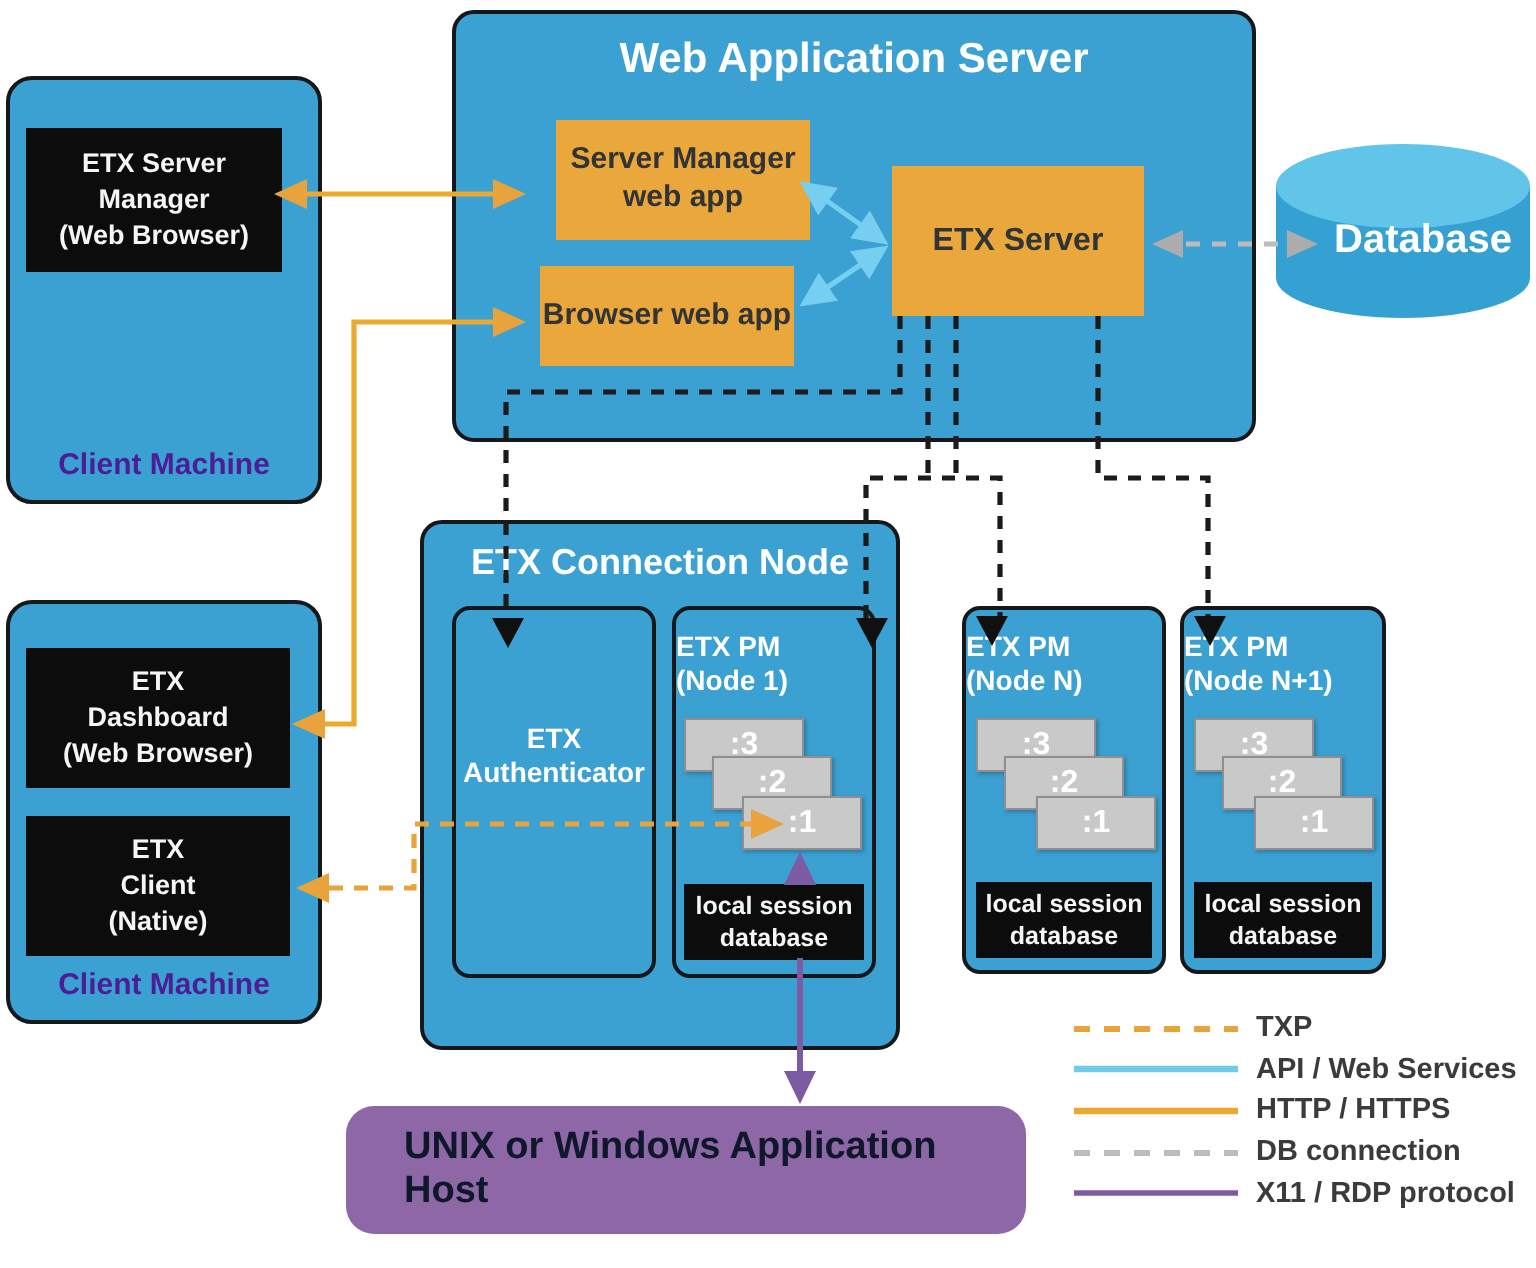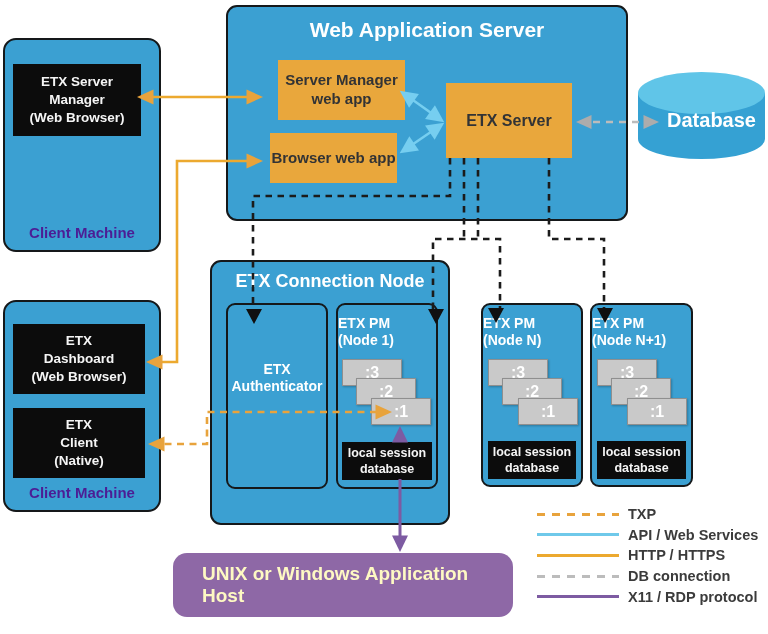--- a/index.html
+++ b/index.html
@@ -42,21 +42,21 @@
     box-shadow:1px 1px 2px rgba(0,0,0,.25);
   }
   
   .tri{
     position:absolute;width:0;height:0;
     border-left:8px solid transparent;border-right:8px solid transparent;
     border-top:15px solid #101010;z-index:6;
   }
   
   .purplebox{
-    position:absolute;background:#8E68A6;border-radius:14px;color:#fef9c3;
+    position:absolute;background:#8E68A6;border-radius:14px;color:#0f172a;
     display:flex;align-items:center;justify-content:center;font-weight:700;
     box-sizing:border-box;
     padding-left:29px;
   }
   
   .legend{position:absolute;left:537px;top:504px;width:231px;}
   .legend-row{display:flex;align-items:center;height:20.6px;}
   .legend-label{margin-left:9px;font-size:14.5px;font-weight:700;color:#3b3b3b;white-space:nowrap;}
   
   .wires{position:absolute;left:0;top:0;z-index:5;pointer-events:none;}

